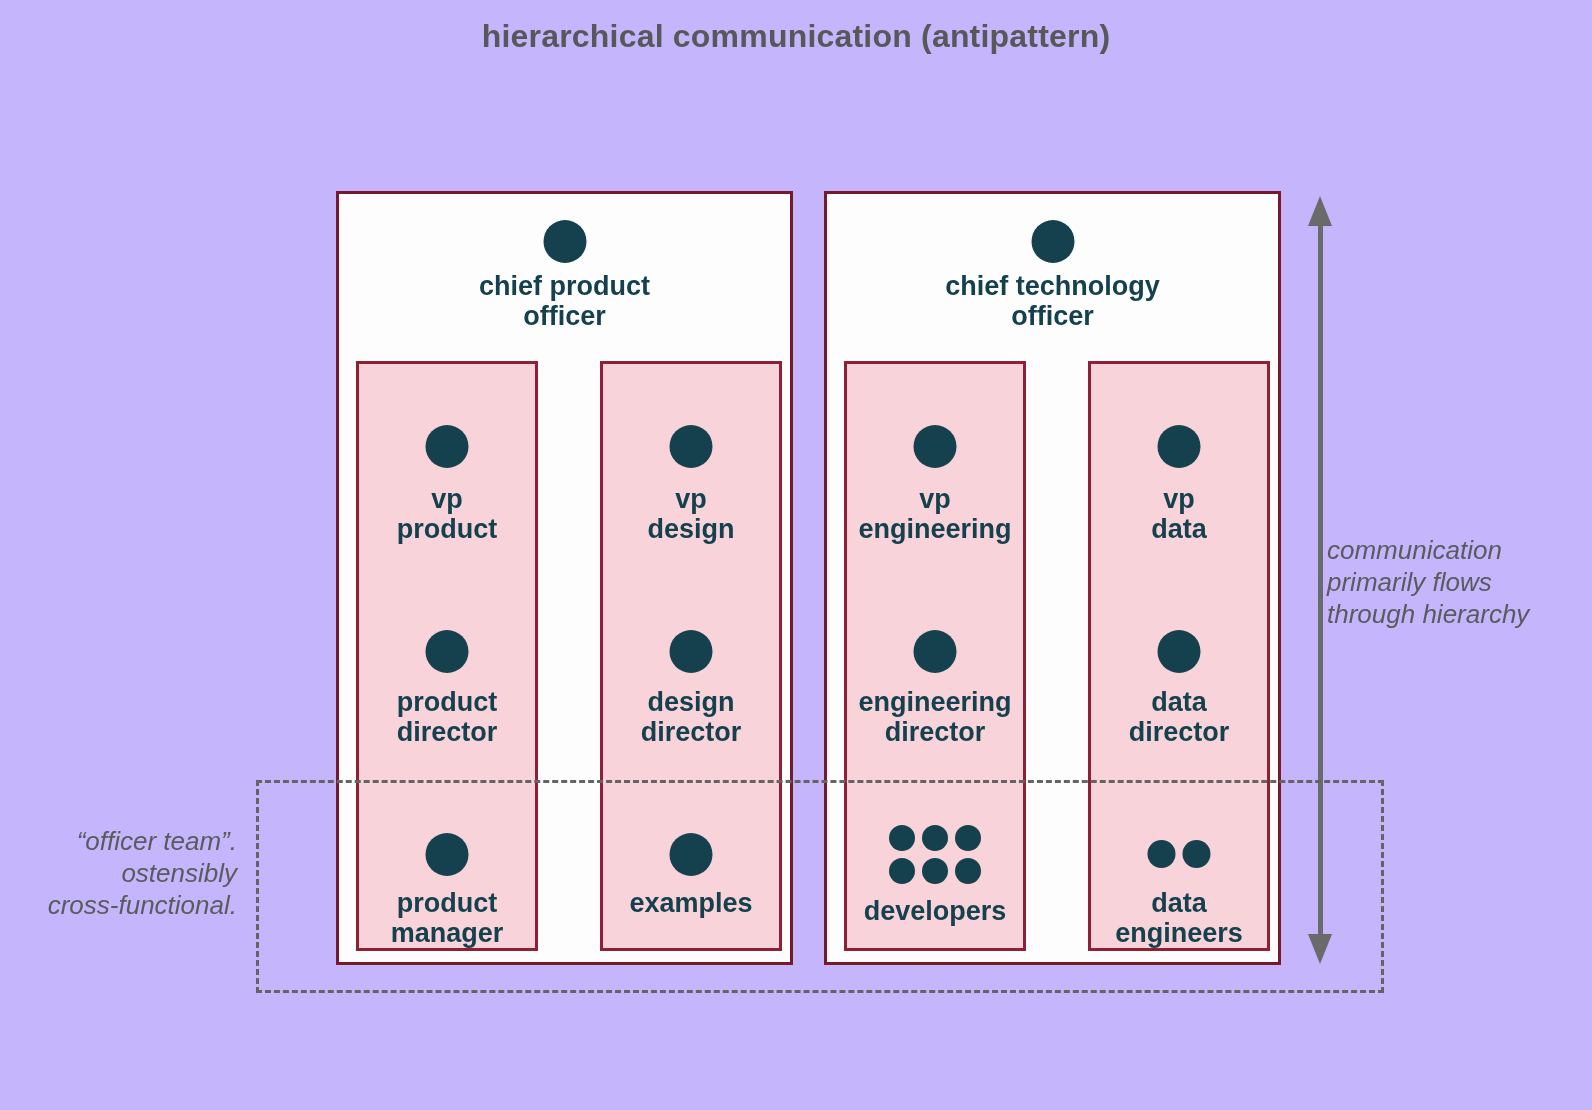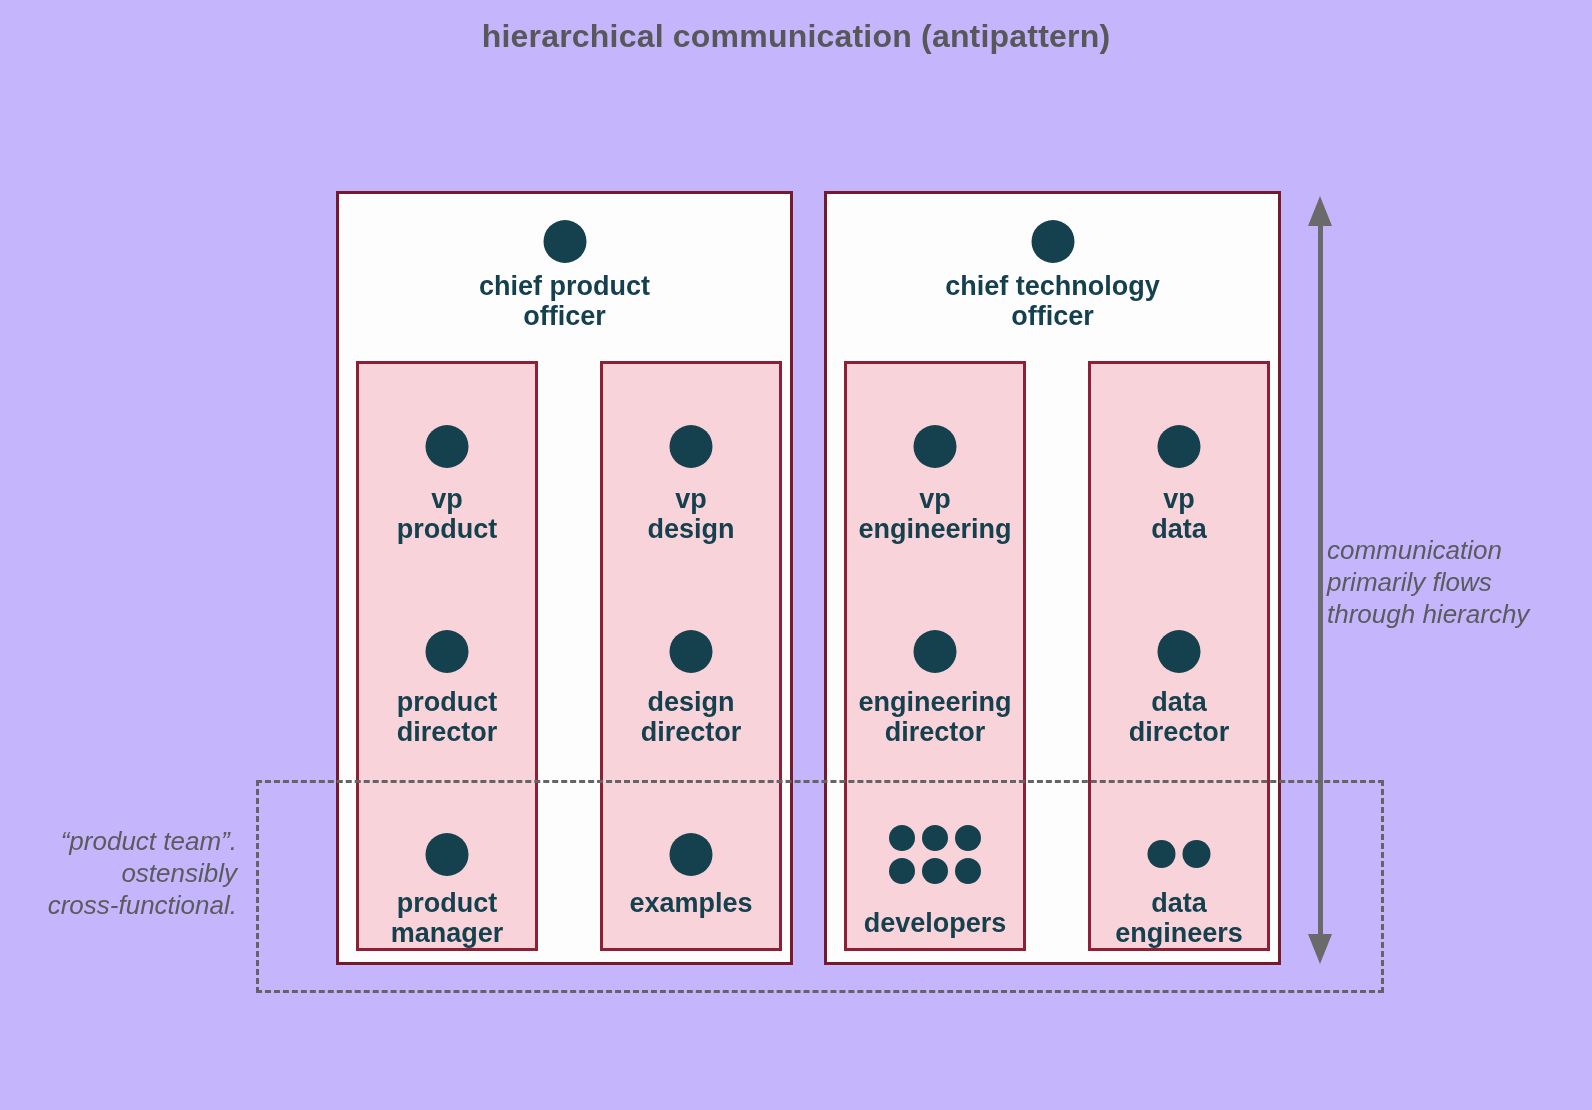--- a/index.html
+++ b/index.html
@@ -123,21 +123,21 @@
           <div class="role-label" style="top: 323px;">engineering
 director</div>
           <div class="dot-cluster" style="top: 460.5px; width: 92px;">
             <div class="dot dot-sm"></div>
             <div class="dot dot-sm"></div>
             <div class="dot dot-sm"></div>
             <div class="dot dot-sm"></div>
             <div class="dot dot-sm"></div>
             <div class="dot dot-sm"></div>
           </div>
-          <div class="role-label" style="top: 544px;">developers</div>
+          <div class="role-label" style="top: 532px;">developers</div>
         </div>
         <div class="column" style="left: 261px;">
           <div class="dot-cluster" style="top: 60.5px; width: 43px;">
             <div class="dot dot-lg"></div>
           </div>
           <div class="role-label" style="top: 120px;">vp
 data</div>
           <div class="dot-cluster" style="top: 265.5px; width: 43px;">
             <div class="dot dot-lg"></div>
           </div>
@@ -147,21 +147,21 @@
             <div class="dot dot-md"></div>
             <div class="dot dot-md"></div>
           </div>
           <div class="role-label" style="top: 524px;">data
 engineers</div>
         </div>
       </div>
     </div>
 
   <div class="dashed-box"></div>
-  <div class="annotation product-team multiline">“product team”.
+  <div class="annotation product-team multiline">“officer team”.
 ostensibly
 cross-functional.</div>
 
   <div class="arrow">
     <div class="arrow-head up"></div>
     <div class="arrow-shaft"></div>
     <div class="arrow-head down"></div>
   </div>
   <div class="annotation flow multiline">communication
 primarily flows

